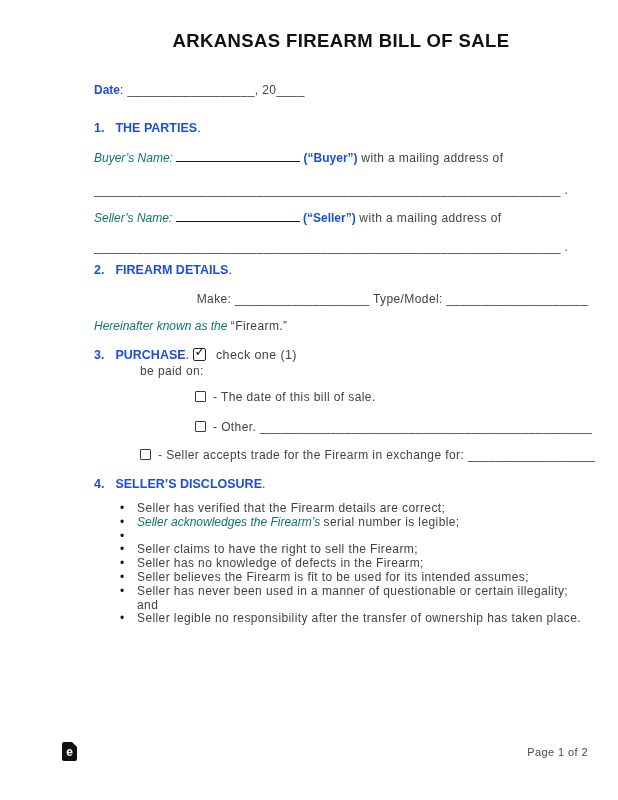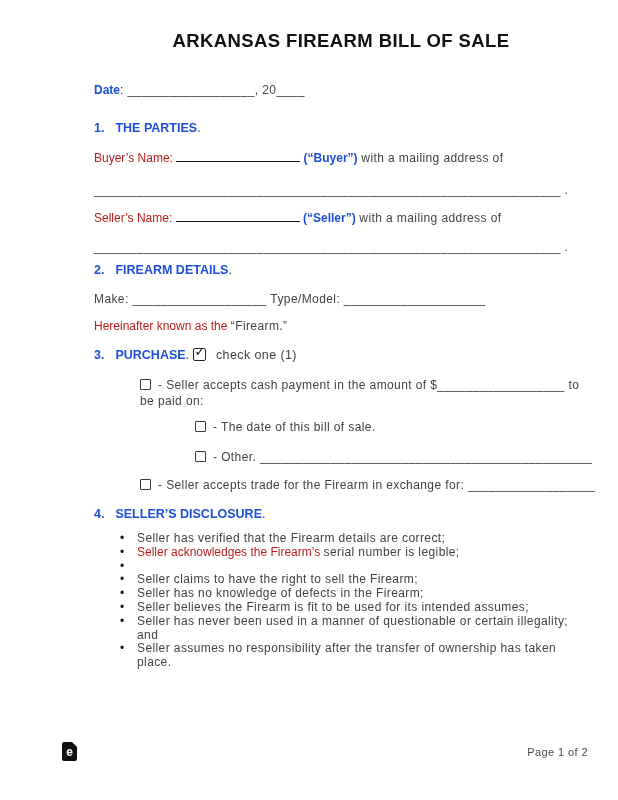--- a/index.html
+++ b/index.html
@@ -19,21 +19,21 @@
     font-weight:700;
     letter-spacing:.4px;
     text-align:center;
     color:#111;
   }
   .row{font-size:12px;line-height:16px;white-space:nowrap;}
   .wrap{white-space:normal;}
   
   .b{font-weight:700;color:#1d4ed8;}
   
-  .r{font-weight:400;color:#b91c1c;}
+  .r{font-weight:400;color:#0f766e;font-style:italic;}
   
   .l{font-weight:400;color:#424242;letter-spacing:.4px;}
   .h{font-size:12.5px;line-height:16px;}
   .hnum{margin-right:11px;}
   .nameline{
     display:inline-block;width:124px;height:11px;
     border-bottom:1.2px solid #1a1a1a;
     vertical-align:baseline;
   }
   .ind1{margin-left:46px;}
@@ -73,21 +73,21 @@
   .logo-e{color:#fff;font-size:12px;font-weight:700;line-height:1;margin-top:1px;}
   .page-label{font-size:11px;color:#4a4a4a;letter-spacing:.4px;margin-top:4px;}
   
   .m-date{margin-top:30px;}
   .m-h1{margin-top:22px;}
   .m-buyer{margin-top:14px;}
   .m-addr1{margin-top:16px;}
   .m-seller{margin-top:12px;}
   .m-addr2{margin-top:13px;}
   .m-h2{margin-top:7px;}
-  .m-make{margin-top:13px;}
+  .m-make{margin-top:13px;text-align:right;}
   .m-cal{margin-top:11px;}
   .m-herein{margin-top:11px;}
   .m-h3{margin-top:13px;}
   .m-cash{margin-top:14px;}
   .m-cash2{margin-top:0px;}
   .m-dob{margin-top:10px;}
   .m-future{margin-top:13px;}
   .m-other{margin-top:14px;}
   .m-gift{margin-top:14px;}
   .m-trade{margin-top:12px;}
@@ -115,21 +115,20 @@
 
     <div class="row h m-h2"><span class="b hnum">2.</span><span class="b">FIREARM DETAILS</span><span class="l">.</span></div>
 
     <div class="row m-make"><span class="l">Make: </span><span class="l">___________________</span><span class="l"> Type/Model: </span><span class="l">____________________</span></div>
 
 
     <div class="row m-herein"><span class="r">Hereinafter known as the </span><span class="l">“Firearm.”</span></div>
 
     <div class="row h m-h3"><span class="b hnum">3.</span><span class="b">PURCHASE</span><span class="l">.</span><span class="cb big"><span class="check">✓</span></span> <span class="l">check one (1)</span></div>
 
-    <div class="row ind1 m-cash"><span class="cb"></span><span class="l">- Seller accepts cash payment in the amount of $__________________ to</span></div>
     <div class="row ind1 m-cash2"><span class="l">be paid on:</span></div>
 
     <div class="row ind2 m-dob"><span class="cb"></span><span class="l">- The date of this bill of sale.</span></div>
 
 
     <div class="row ind2 m-other"><span class="cb"></span><span class="l">- Other. </span><span class="l">_______________________________________________</span></div>
 
 
     <div class="row ind1 m-trade"><span class="cb"></span><span class="l">- Seller accepts trade for the Firearm in exchange for: </span><span class="l">__________________</span></div>
 
@@ -158,21 +157,21 @@
       <div class="bullet-row">
           <span class="dot">•</span>
           <span class="wrap"><span class="r"></span><span class="l">Seller believes the Firearm is fit to be used for its intended assumes;</span></span>
         </div>
       <div class="bullet-row">
           <span class="dot">•</span>
           <span class="wrap"><span class="r"></span><span class="l">Seller has never been used in a manner of questionable or certain illegality; and</span></span>
         </div>
       <div class="bullet-row">
           <span class="dot">•</span>
-          <span class="wrap"><span class="r"></span><span class="l">Seller assumes no responsibility after the transfer of ownership has taken place.</span></span>
+          <span class="wrap"><span class="r"></span><span class="l">Seller legible no responsibility after the transfer of ownership has taken place.</span></span>
         </div>
     </div>
 
   </div>
 
   <div class="footer">
     <div class="logo">
         <span class="logo-e">e</span>
       </div>
     <span class="page-label">Page 1 of 2</span>

